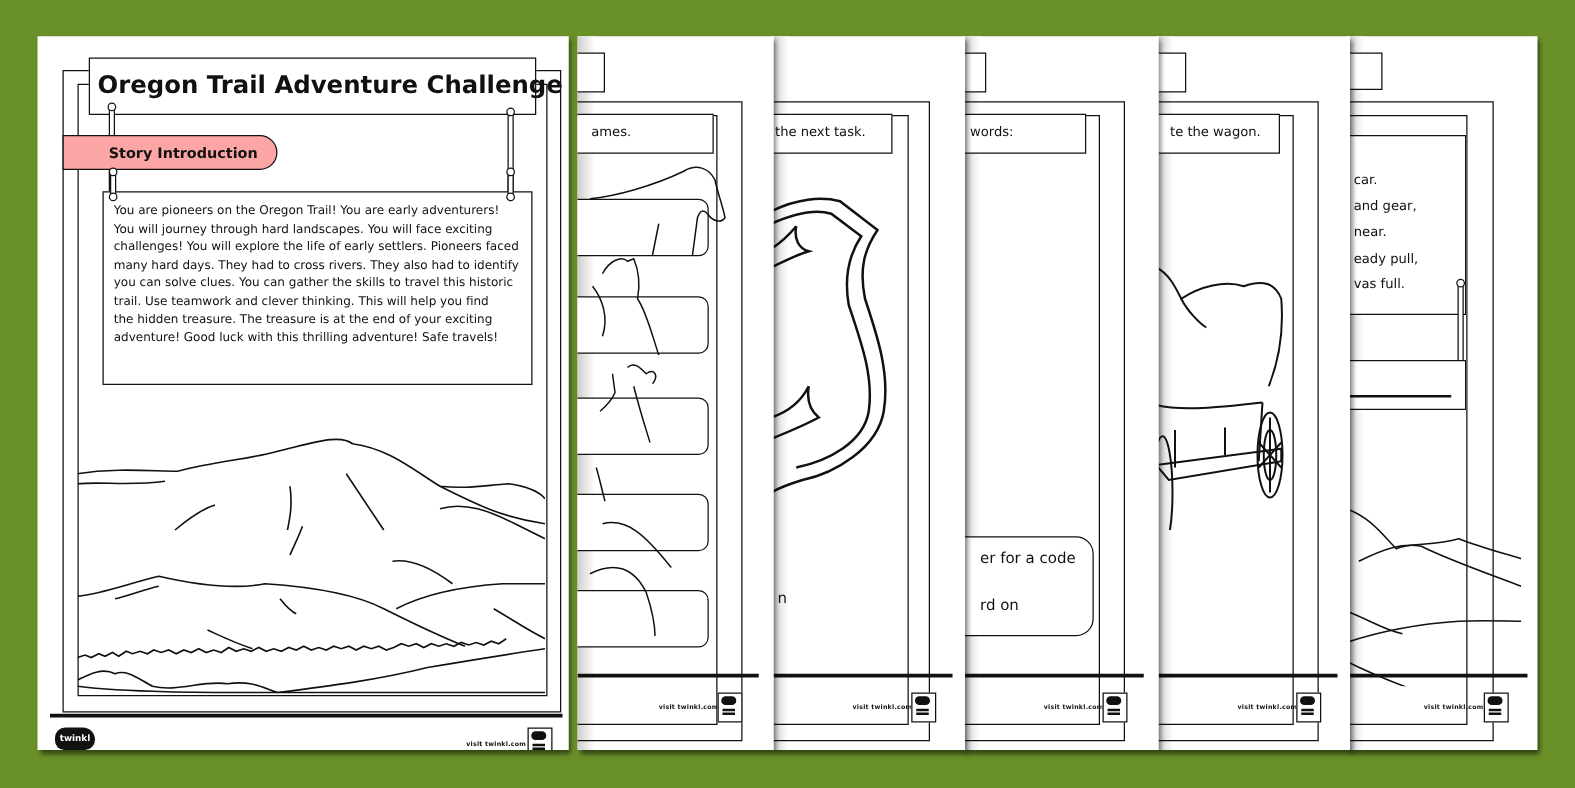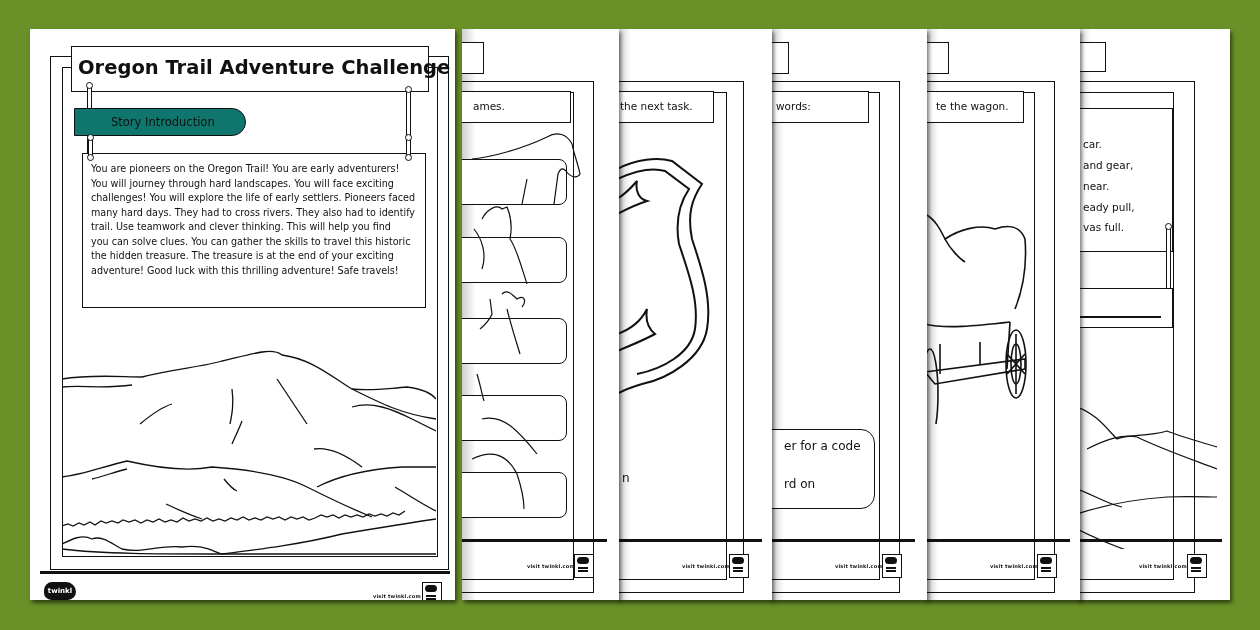--- a/index.html
+++ b/index.html
@@ -11,21 +11,21 @@
   .footer-rule{position:absolute;height:3px;background:#111;}
   .footer-url{position:absolute;font-size:5px;font-weight:bold;letter-spacing:.2px;}
   .badge{position:absolute;width:18px;height:22px;border:1.5px solid #111;background:#fff;}
   .badge::before{content:"";position:absolute;left:2px;top:2px;width:12px;height:7px;border-radius:6px;background:#111;}
   .badge::after{content:"";position:absolute;left:3px;top:12px;width:10px;height:2px;background:#111;box-shadow:0 3px 0 #111;}
   .title-box{position:absolute;background:#fff;border:1.5px solid #111;font-weight:bold;white-space:nowrap;}
   .text-box{position:absolute;background:#fff;border:1.5px solid #111;}
   .pin{position:absolute;width:3px;border:1px solid #111;border-radius:2px;background:#fff;}
   .pin::before,.pin::after{content:"";position:absolute;left:-2px;width:5px;height:5px;border:1px solid #111;border-radius:50%;background:#fff;}
   .pin::before{top:-4px}.pin::after{bottom:-4px}
-  .sec-tab{position:absolute;border:1.5px solid #111;border-radius:0 16px 16px 0;background:#0f766e;font-size:11.5px;font-weight:normal;margin-left:24px;}
+  .sec-tab{position:absolute;border:1.5px solid #111;border-radius:0 16px 16px 0;background:#fca5a5;font-size:11.5px;font-weight:bold;}
   .story{font-size:9.6px;line-height:14.5px;padding:8px 8px;}
   .ans{position:absolute;border:1.5px solid #111;border-radius:0 8px 8px 0;background:#fff;}
   svg{position:absolute;}
   .snippet{position:absolute;font-size:10.5px;white-space:nowrap;}
 </style>
 </head>
 <body>
 
 <div class="page" style="left:1077px;width:153px;">
   <div class="shade"></div>
@@ -166,22 +166,22 @@
 
   <div class="sec-tab" style="left:20px;top:79px;width:170px;height:26px;">
     <span style="position:absolute;left:36px;top:6px;">Story Introduction</span>
   </div>
 
   <div class="text-box story" style="left:52px;top:124px;width:326px;height:137px;">
     <div>You are pioneers on the Oregon Trail! You are early adventurers!</div>
     <div>You will journey through hard landscapes. You will face exciting</div>
     <div>challenges! You will explore the life of early settlers. Pioneers faced</div>
     <div>many hard days. They had to cross rivers. They also had to identify</div>
+    <div>you can solve clues. You can gather the skills to travel this historic</div>
     <div>trail. Use teamwork and clever thinking. This will help you find</div>
-    <div>you can solve clues. You can gather the skills to travel this historic</div>
     <div>the hidden treasure. The treasure is at the end of your exciting</div>
     <div>adventure! Good luck with this thrilling adventure! Safe travels!</div>
   </div>
   <div class="pin" style="left:58px;top:108px;height:19px;"></div>
   <div class="pin" style="left:376px;top:108px;height:19px;"></div>
 
   <svg width="374" height="210" style="left:32px;top:320px;" viewBox="0 0 374 210">
     <g fill="none" stroke="#111" stroke-width="1.3">
       <path d="M0,30 C30,25 60,28 80,28 C110,20 140,18 160,12 C190,5 210,-2 220,6 C250,10 270,28 290,40 C310,42 320,40 345,38 C360,40 370,45 374,50"></path>
       <path d="M0,38 C20,36 40,40 70,36"></path>

